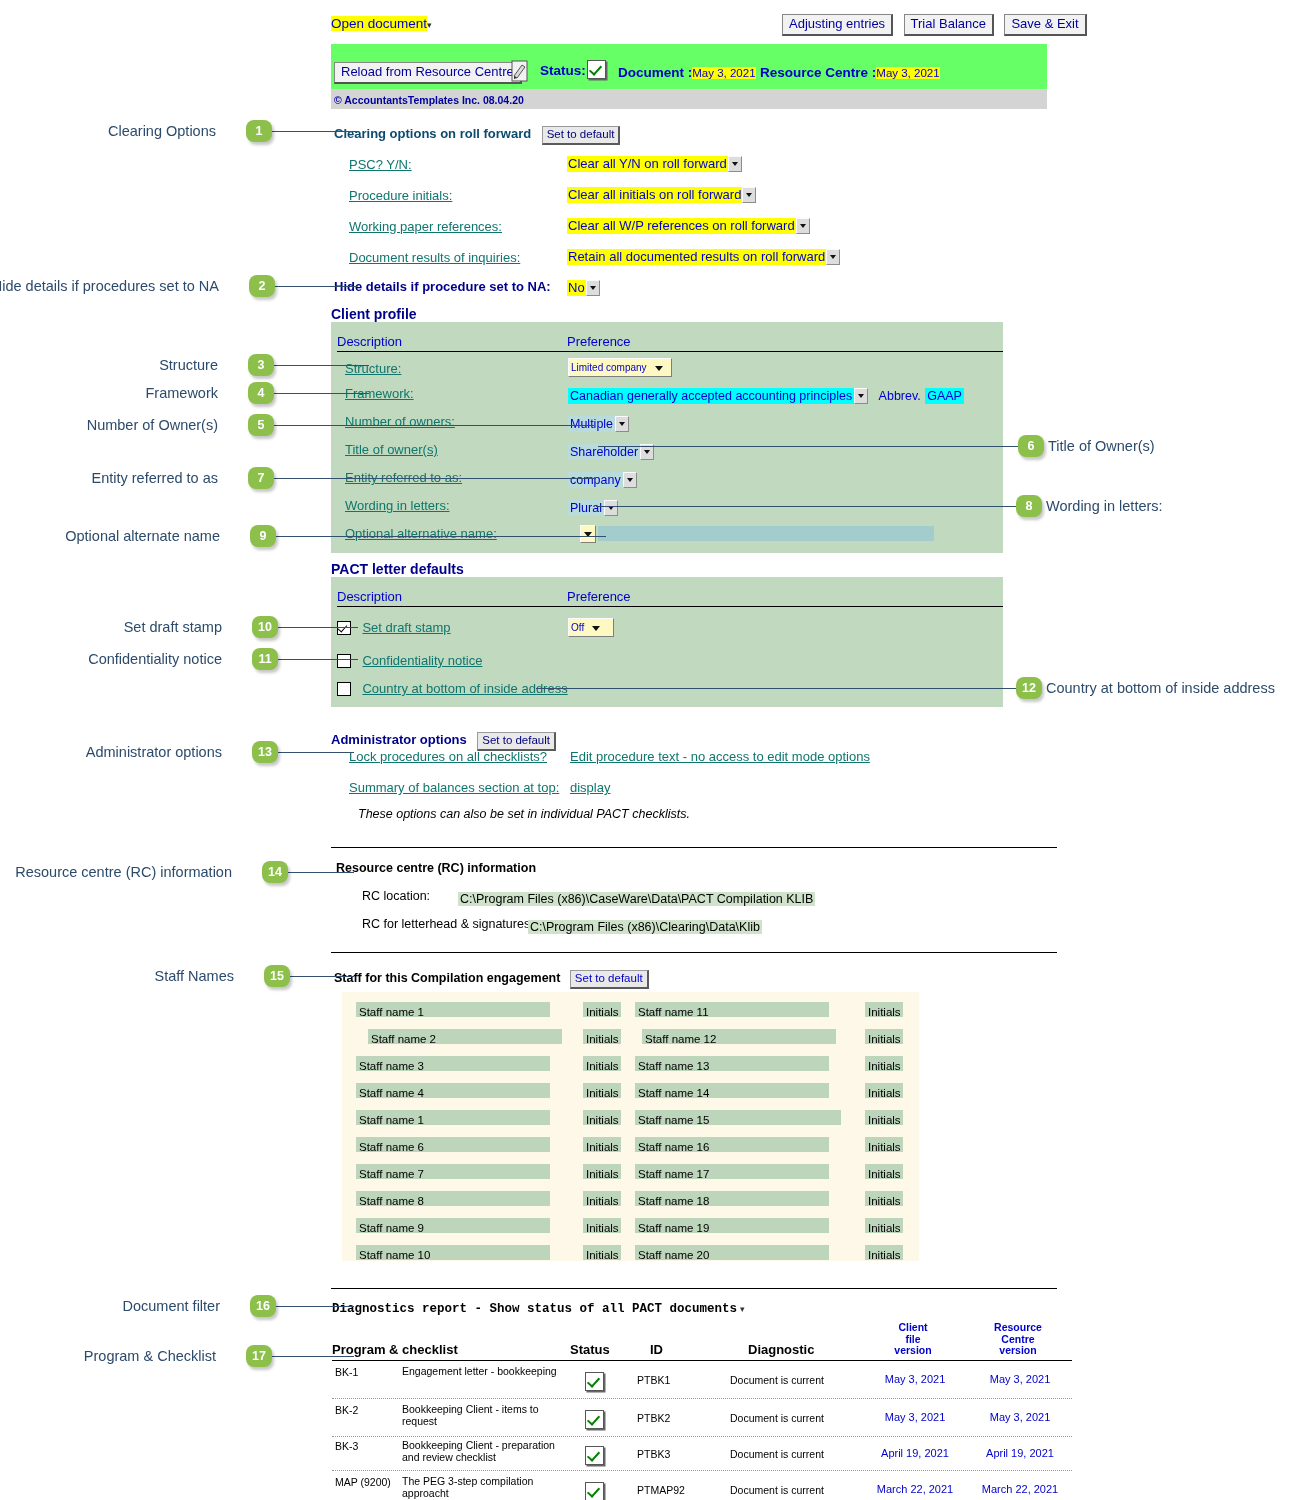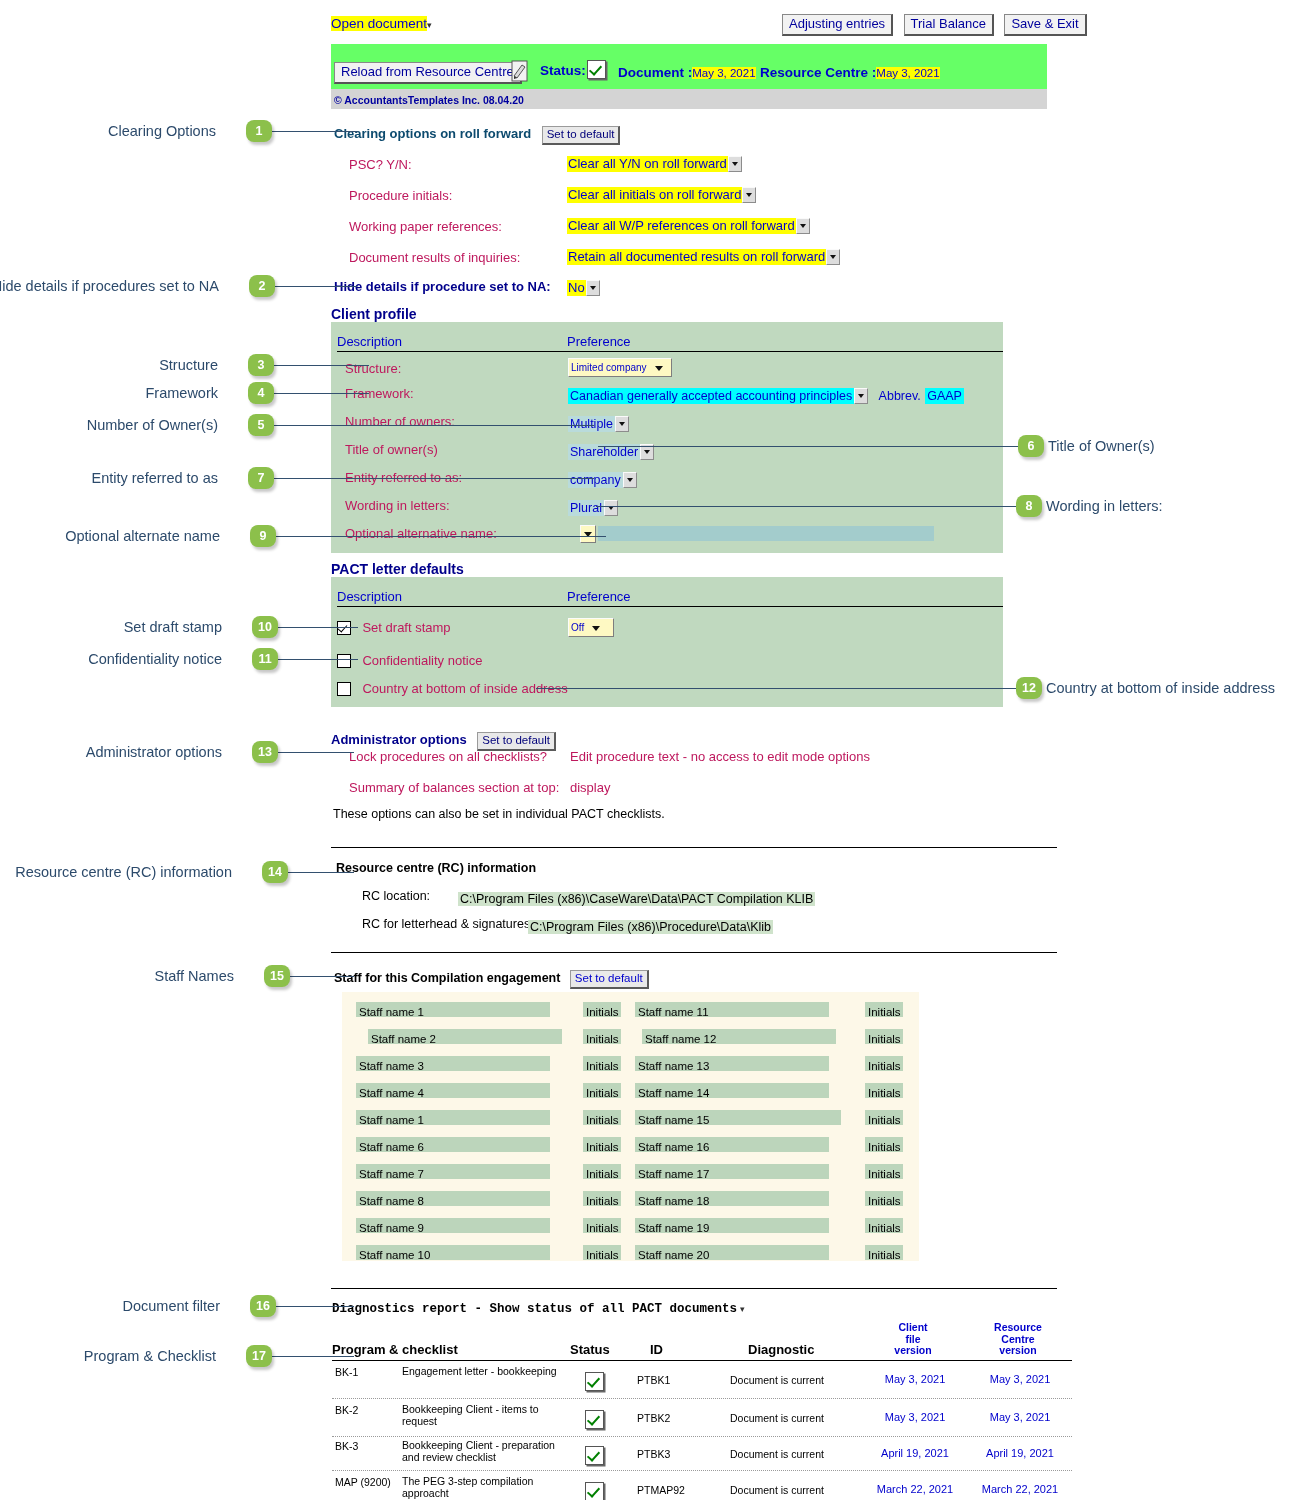--- a/index.html
+++ b/index.html
@@ -30,21 +30,21 @@
   .open-doc{color:#0000cc;font-size:13.5px;font-weight:normal;}
   .caret{font-size:9px;color:#333;}
   .greenbar{background:#66ff66;}
   .graybar{background:#d4d4d4;}
   .smallbtn{
     display:inline-block;border:1px solid #9a9a9a;border-right:2px solid #5a5a5a;border-bottom:2px solid #5a5a5a;
     background:#e9e9e9;color:#00007a;font-size:11.5px;padding:0px 4px 1px 4px;line-height:15px;
   }
   .lbl-navy{color:#000080;font-weight:bold;}
   
-  .frm-label{color:#be185d;font-size:13px;}
+  .frm-label{color:#0f766e;font-size:13px;text-decoration:underline;}
   .sel-yellow{
     display:inline-block;background:#ffff00;color:#0000cc;font-size:13px;padding:0 1px;line-height:16px;
     vertical-align:middle;
   }
   .arrowbox{
     display:inline-block;width:12px;height:14px;background:#dddddd;border:1px solid #8c8c8c;
     border-top-color:#fafafa;border-left-color:#fafafa;vertical-align:middle;position:relative;
   }
   .arrowbox:after{
     content:"";position:absolute;left:3px;top:5px;border-left:3px solid transparent;border-right:3px solid transparent;border-top:4px solid #111;
@@ -238,32 +238,32 @@
 
 
 <div class="abs" style="left:331px;top:730px;text-align:center;">
   <span style="color:#00008b;font-size:13px;font-weight:bold;">Administrator options</span>
   <span class="smallbtn" style="margin-left:6px;">Set to default</span>
 </div>
 <div class="abs frm-label" style="left:349px;top:749px;">Lock procedures on all checklists?</div>
 <div class="abs frm-label" style="left:570px;top:749px;">Edit procedure text - no access to edit mode options</div>
 <div class="abs frm-label" style="left:349px;top:780px;">Summary of balances section at top:</div>
 <div class="abs frm-label" style="left:570px;top:780px;">display</div>
-<div class="abs" style="left:333px;top:807px;color:#000;font-size:12.5px;">These options can also be set in individual PACT checklists.</div>
+<div class="abs" style="left:358px;top:807px;color:#000;font-size:12.5px;font-style:italic;">These options can also be set in individual PACT checklists.</div>
 
 
 <div class="abs hr-thin" style="left:331px;top:847px;width:726px;border-top-width:1.8px;"></div>
 <div class="abs" style="left:336px;top:861px;color:#000;font-size:12.5px;font-weight:bold;">Resource centre (RC) information</div>
 <div class="abs" style="left:362px;top:889px;color:#000;font-size:12.5px;">RC location:</div>
 <div class="abs" style="left:458px;top:889px;">
   <span class="greenpath">C:\Program Files (x86)\CaseWare\Data\PACT Compilation KLIB</span>
 </div>
 <div class="abs" style="left:362px;top:917px;color:#000;font-size:12.5px;">RC for letterhead &amp; signatures:</div>
 <div class="abs" style="left:528px;top:917px;">
-  <span class="greenpath">C:\Program Files (x86)\Procedure\Data\Klib</span>
+  <span class="greenpath">C:\Program Files (x86)\Clearing\Data\Klib</span>
 </div>
 <div class="abs hr-thin" style="left:331px;top:952px;width:726px;border-top-width:1.8px;"></div>
 
 
 <div class="abs" style="left:334px;top:968px;">
   <span style="color:#000;font-size:12.5px;font-weight:bold;">Staff for this Compilation engagement</span>
   <span class="smallbtn" style="margin-left:5px;color:#0000cc;">Set to default</span>
 </div>
 <div class="abs staffbg" style="left:342px;top:992px;width:577px;height:269px;"></div>
 <div class="abs" id="staff-rows" style="left:342px;top:992px;width:577px;height:269px;">

